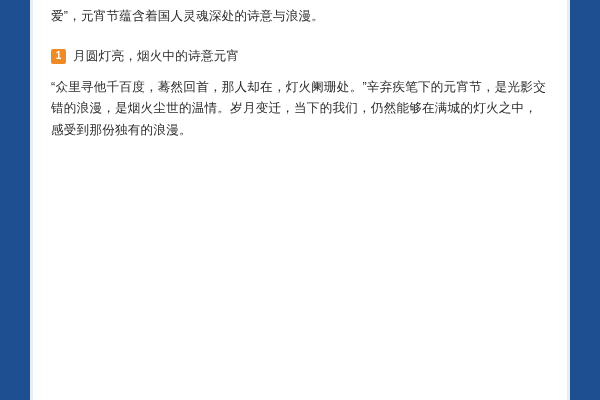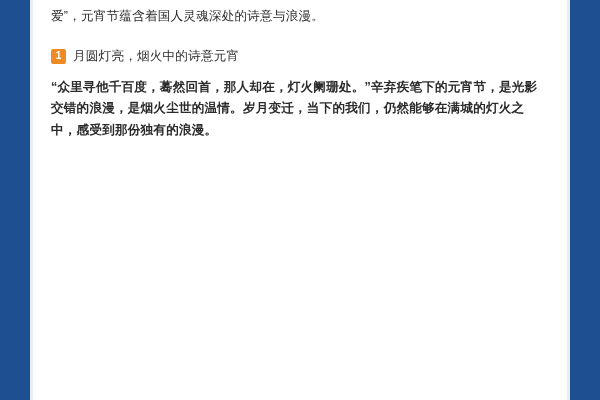--- a/index.html
+++ b/index.html
@@ -96,21 +96,20 @@
   }
   .section-title {
     font-size: 12.6px;
     color: #2b2b2b;
     font-weight: normal;
     letter-spacing: 0.2px;
     font-family: Liberation Serif, serif;
   }
   .quote-para {
     color: #2b2b2b;
-    font-weight: bold;
   }
   .tail {
     overflow: hidden;
   }
 </style>
 </head>
 <body>
 
 <div class="page">
   <div class="frame-left"></div>

